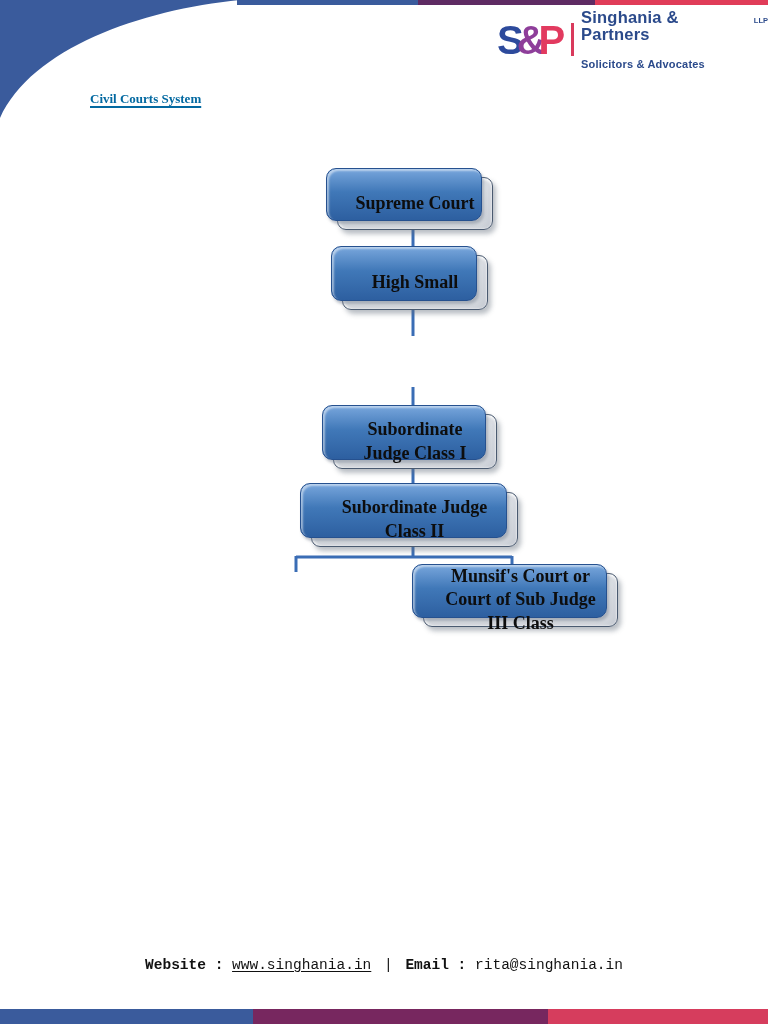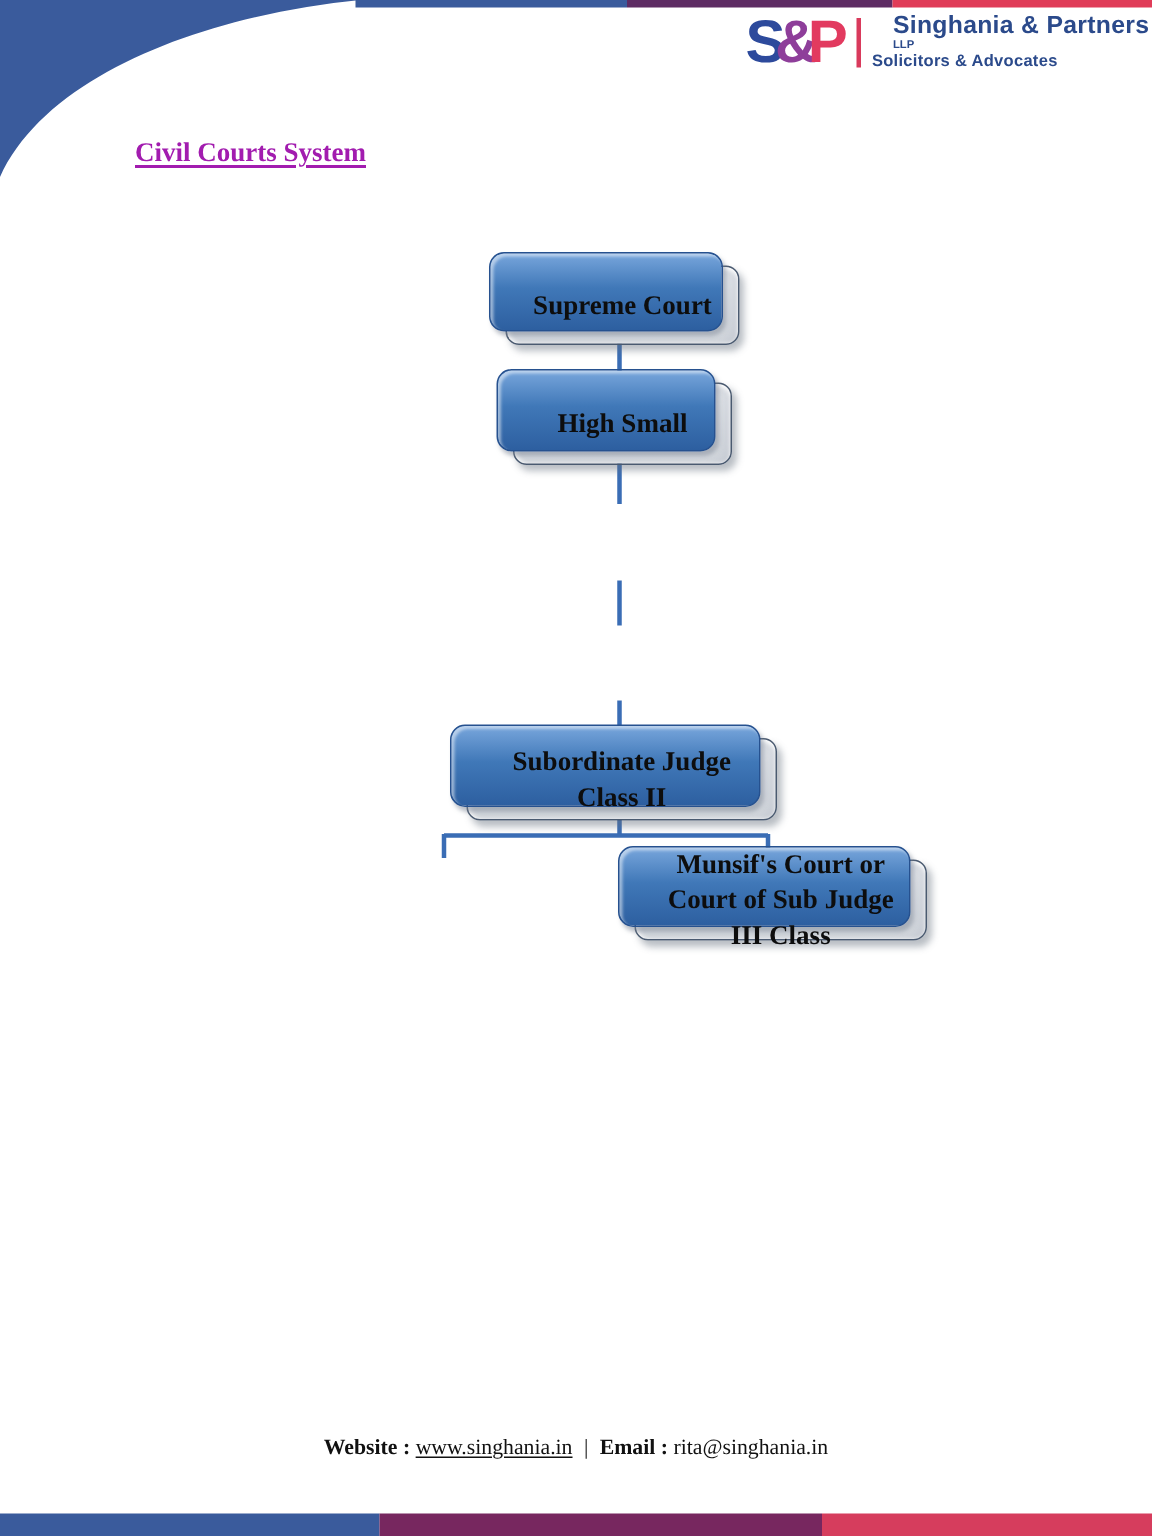--- a/index.html
+++ b/index.html
@@ -16,28 +16,28 @@
   .stripe-crimson{left:595px;width:173px;background:#e03c58;}
   
   .logo{position:absolute;left:497px;top:9px;display:flex;align-items:center;
         font-family:"Liberation Sans","DejaVu Sans",sans-serif;}
   .logo-mark{display:flex;align-items:center;font-weight:700;font-size:40px;line-height:36px;letter-spacing:-3px;}
   .logo-s{color:#2d4a9c;}
   .logo-amp{color:#8e3e9a;margin:0 -4px;}
   .logo-p{color:#e23a5f;}
   .logo-divider{width:3px;height:33px;background:#d93a5c;margin:0 7px 0 9px;}
   .logo-text{display:flex;flex-direction:column;line-height:1;}
-  .logo-name-row{display:flex;align-items:baseline;flex-direction:column;}
+  .logo-name-row{display:flex;align-items:baseline;}
   .logo-name{color:#2b4a8b;font-weight:700;font-size:16.5px;letter-spacing:0.2px;}
   .logo-llp{color:#2b4a8b;font-weight:700;font-size:7.5px;margin-left:14px;}
-  .logo-tagline{color:#2b4a8b;font-weight:700;font-size:11px;margin-top:3px;letter-spacing:0.2px;}
+  .logo-tagline{color:#2b4a8b;font-weight:700;font-size:11px;margin-top:17px;letter-spacing:0.2px;}
   
   .heading{
     position:absolute;left:90px;top:91px;
-    font-size:18px;font-weight:700;color:#a21caf;
+    font-size:13px;font-weight:700;color:#0369a1;
     text-decoration:underline;text-decoration-thickness:2px;text-underline-offset:3px;
   }
   
   .connectors{position:absolute;left:0;top:0;width:768px;height:1024px;}
   .node{
     position:absolute;z-index:1;
     display:flex;align-items:center;justify-content:center;
     text-align:center;font-weight:700;font-size:18px;line-height:1.3;color:#0d0d0d;
     padding:0 10px;box-sizing:border-box;
     background:linear-gradient(180deg,#f3f5f7 0%,#e3e6ea 50%,#d5d9de 100%);
@@ -51,21 +51,21 @@
     content:"";position:absolute;z-index:-1;
     left:-12px;top:-10px;width:100%;height:100%;
     background:linear-gradient(180deg,#78a6dc 0%,#4078b8 45%,#2d5fa0 100%);
     border:1px solid #26518f;border-radius:10px;
     box-shadow:2px 3px 3px rgba(120,130,145,0.5),
                inset 2px 2px 2px rgba(255,255,255,0.5);
   }
   
   .footer-line{
     position:absolute;left:0;top:957px;width:768px;text-align:center;
-    font-family:Liberation Serif, serif;
+    font-family:Liberation Mono, monospace;
     font-size:14.5px;color:#111;
   }
   .footer-line .lbl{font-weight:700;}
   .footer-line .sep{font-weight:400;padding:0 4px;}
   .footer-link{color:#111;text-decoration:underline;text-underline-offset:2px;cursor:pointer;}
   .footer-email{color:#111;text-decoration:none;cursor:pointer;}
   .bottom-bar{position:absolute;bottom:0;height:15px;}
   .bar-blue{left:0;width:253px;background:#3a5b9c;}
   .bar-purple{left:253px;width:295px;background:#77275f;}
   .bar-crimson{left:548px;width:220px;background:#d63d5d;}
@@ -115,20 +115,23 @@
 
   <div class="node" style="left:337px;top:177px;width:156px;height:53px;">
     <span>Supreme Court</span>
   </div>
 
   <div class="node" style="left:342px;top:255px;width:146px;height:55px;">
     <span>High Small</span>
   </div>
 
 
+  <div class="node" style="left:333px;top:414px;width:164px;height:55px;">
+    <span>Subordinate Judge Class I</span>
+  </div>
 
   <div class="node" style="left:311px;top:492px;width:207px;height:55px;">
     <span>Subordinate Judge Class II</span>
   </div>
 
 
   <div class="node" style="left:423px;top:573px;width:195px;height:54px;">
     <span>Munsif's Court or Court of Sub Judge III Class</span>
   </div>
 

